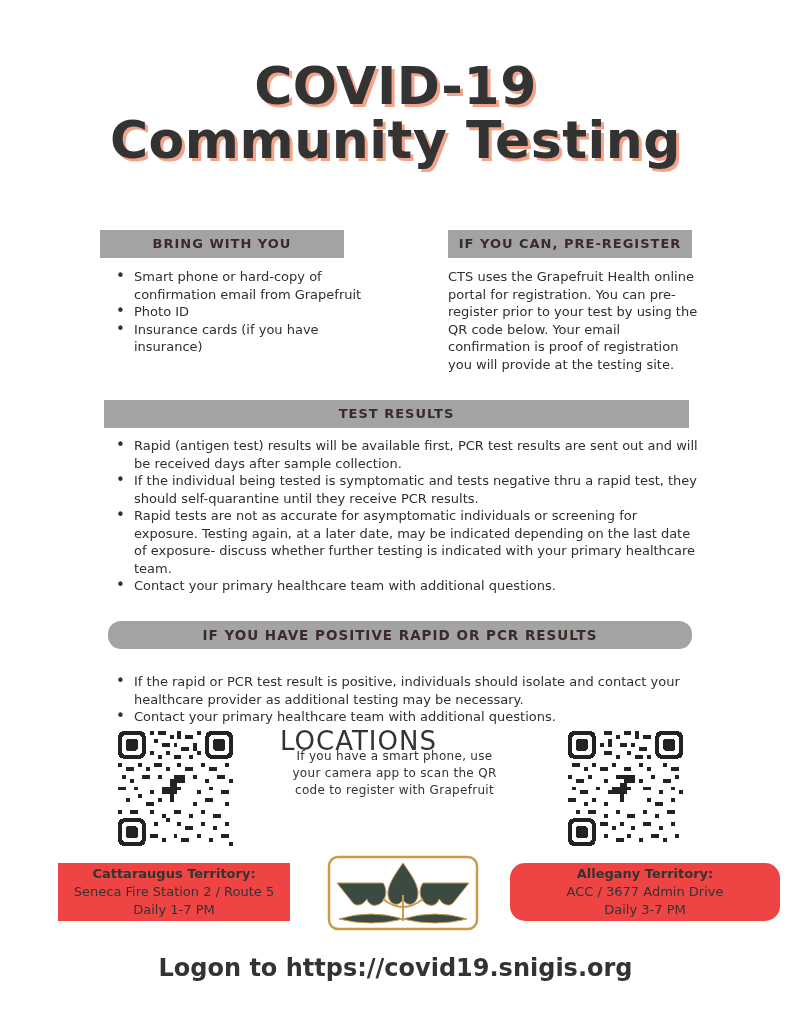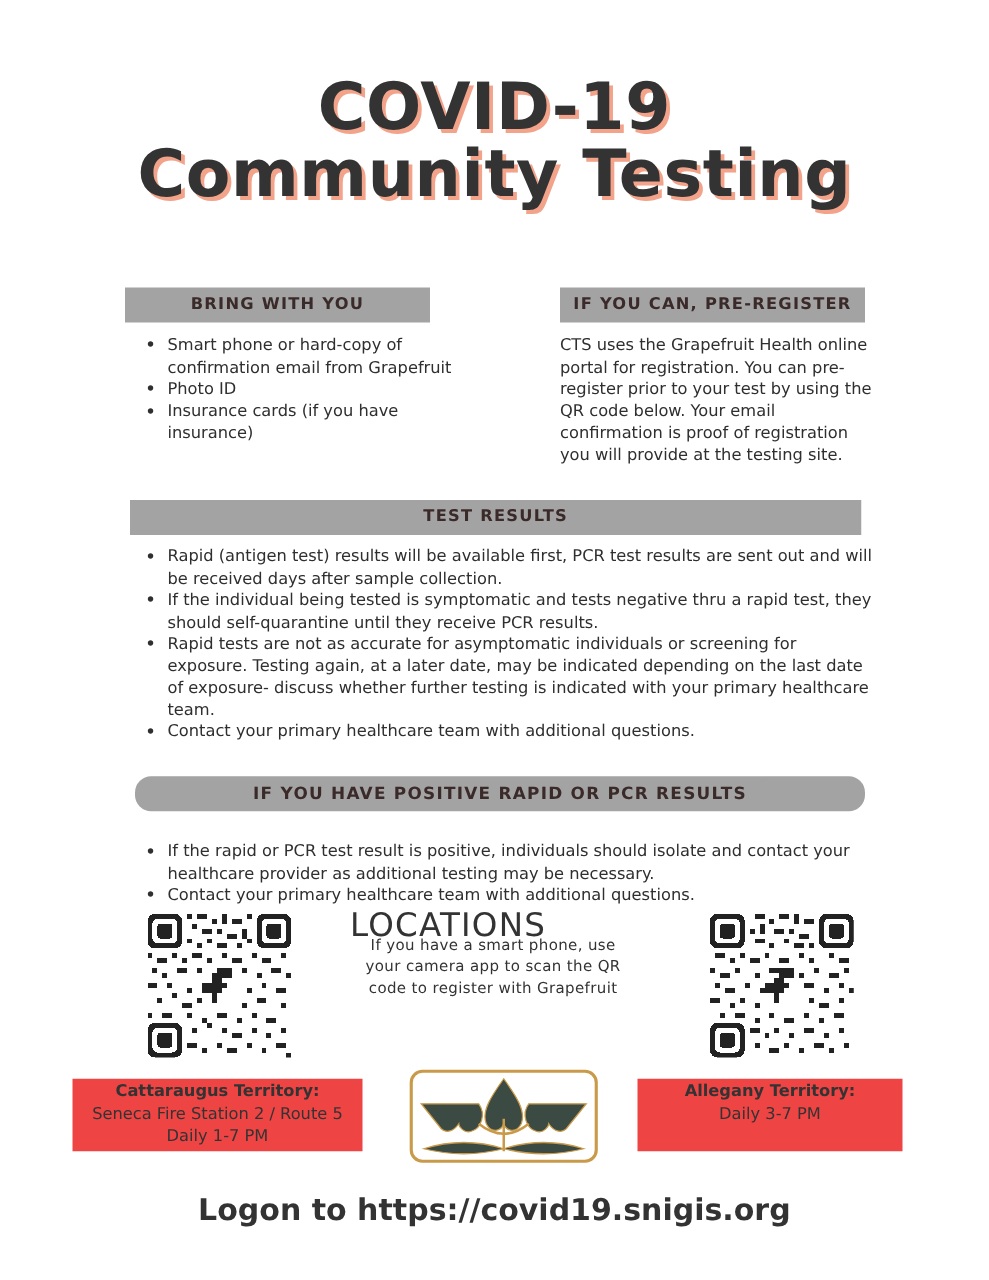--- a/index.html
+++ b/index.html
@@ -260,18 +260,19 @@
     <path d="M76 8 C66 22 58 34 62 44 C66 52 74 50 76 44 C78 50 86 52 90 44 C94 34 86 22 76 8 Z" fill="#3b4a42" stroke="#c99a4a" stroke-width="1"></path>
     <path d="M10 28 L56 28 C62 36 58 48 50 50 C44 52 40 46 40 44 C36 50 30 52 26 48 Z" fill="#3b4a42" stroke="#c99a4a" stroke-width="1"></path>
     <path d="M142 28 L96 28 C90 36 94 48 102 50 C108 52 112 46 112 44 C116 50 122 52 126 48 Z" fill="#3b4a42" stroke="#c99a4a" stroke-width="1"></path>
     <path d="M56 44 Q76 60 96 44" fill="none" stroke="#c99a4a" stroke-width="2"></path>
     <line x1="76" y1="40" x2="76" y2="66" stroke="#c99a4a" stroke-width="2"></line>
     <path d="M12 64 Q44 54 76 64 Q44 72 12 64 Z" fill="#3b4a42" stroke="#c99a4a" stroke-width="1"></path>
     <path d="M140 64 Q108 54 76 64 Q108 72 140 64 Z" fill="#3b4a42" stroke="#c99a4a" stroke-width="1"></path>
   </svg>
 </div>
 
-<div class="abs yellow" style="left:510px; top:863px; width:212px; height:58px;">
+<div class="abs yellow" style="left:510px; top:863px; width:270px; height:58px;border-radius:15px;">
   <div class="hd">Allegany Territory:</div>
+  <div>ACC / 3677 Admin Drive</div>
   <div>Daily 3-7 PM</div>
 </div>
 
 <div class="abs footer">Logon to https://covid19.snigis.org</div>
 
 </body></html>

